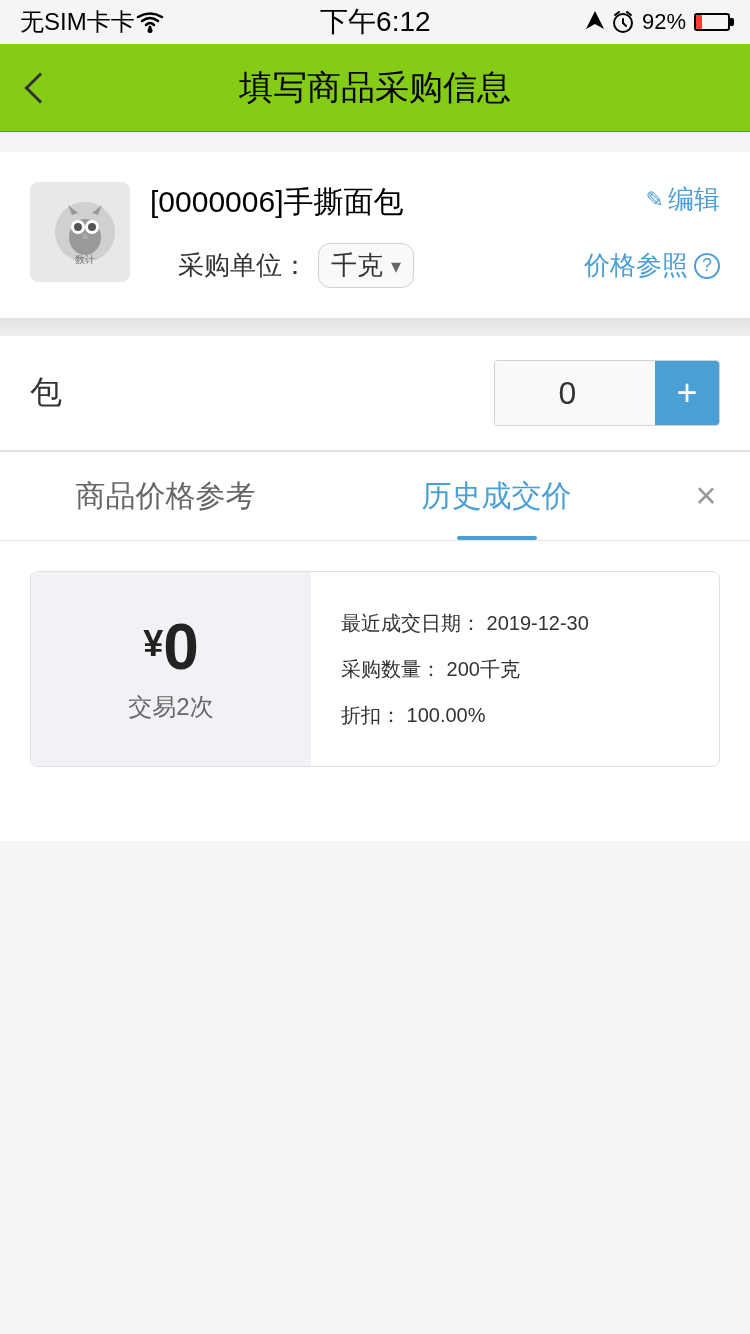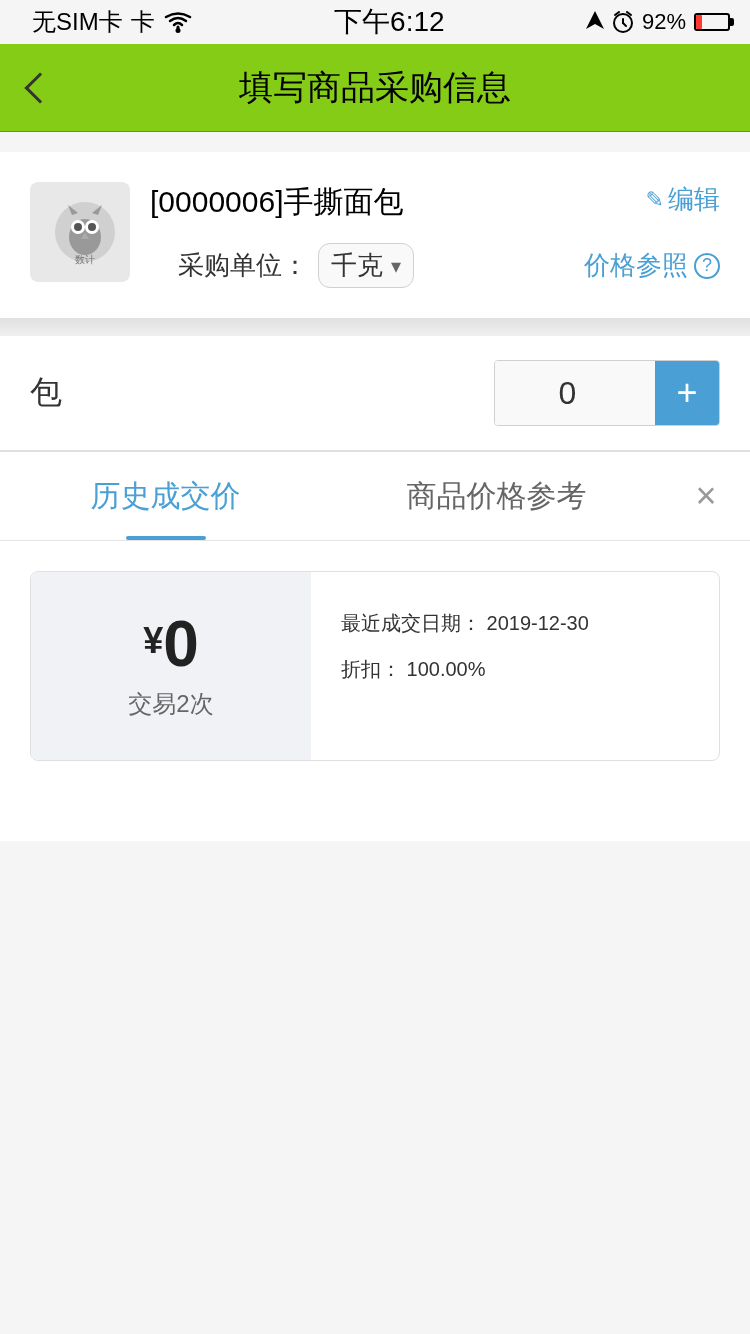--- a/index.html
+++ b/index.html
@@ -20,23 +20,22 @@
       display: flex;
       align-items: center;
       justify-content: space-between;
       padding: 0 20px;
       font-size: 24px;
       color: #000;
     }
     .status-left {
       display: flex;
       align-items: center;
-      gap: 8px;
+      gap: 0;
       font-size: 24px;
-      margin-left: 12px;
     }
     .status-center {
       font-size: 28px;
       font-weight: 500;
     }
     .status-right {
       display: flex;
       align-items: center;
       gap: 8px;
       font-size: 22px;
@@ -504,26 +503,26 @@
     <input type="number" class="quantity-input" value="0" style="">
     <button class="qty-plus-btn">
       <span>+</span>
     </button>
   </div>
 </div>
 
 <div class="panel-divider"></div>
 
 <div class="tab-bar">
+  <div class="tab-item">
+    <span>商品价格参考</span>
+  </div>
   <div class="tab-item active">
     <span>历史成交价</span>
     <div class="tab-underline"></div>
-  </div>
-  <div class="tab-item">
-    <span>商品价格参考</span>
   </div>
   <div class="tab-close">
     <span class="close-x">×</span>
   </div>
 </div>
 
 <div class="content-area">
 
   <div class="history-card">
     <div class="history-card-left">
@@ -532,20 +531,24 @@
         <span class="price-amount">0</span>
       </div>
       <div class="history-trade-count">交易2次</div>
     </div>
     <div class="history-card-right">
       <div class="history-info-row">
         <span>最近成交日期：</span>
         <span>2019-12-30</span>
       </div>
       <div class="history-info-row">
+        <span>采购数量：</span>
+        <span>200千克</span>
+      </div>
+      <div class="history-info-row">
         <span>折扣：</span>
         <span>100.00%</span>
       </div>
     </div>
   </div>
 </div>
 
 <div class="bottom-area"></div>
 
 </body></html>

